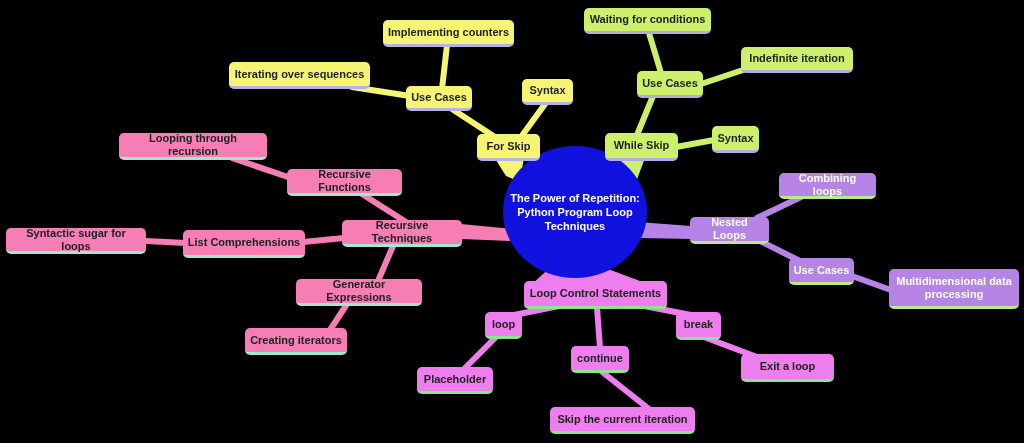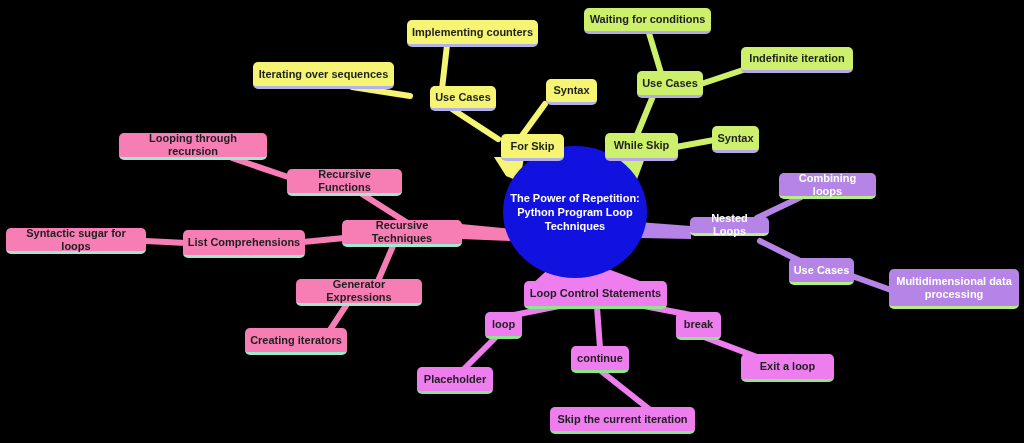--- a/index.html
+++ b/index.html
@@ -44,21 +44,21 @@
     box-sizing: border-box;
     display: flex; align-items: center; justify-content: center;
     text-align: center;
     font-size: 11px; font-weight: 700; line-height: 1.15;
     padding: 0 4px;
     border-radius: 5px;
     border-bottom: 3px solid transparent;
     color: var(--dark-text, #1f1f1f);
     cursor: default;
   }
-  .b-for     { background: var(--for-loop-fill);     border-bottom-color: var(--for-loop-accent); margin-left: 24px; }
+  .b-for     { background: var(--for-loop-fill);     border-bottom-color: var(--for-loop-accent); }
   .b-while   { background: var(--while-loop-fill);   border-bottom-color: var(--while-loop-accent); }
   .b-nested  { background: var(--nested-loops-fill); border-bottom-color: var(--nested-loops-accent); color: var(--nested-loops-text, #fff); }
   .b-control { background: var(--loop-control-fill); border-bottom-color: var(--loop-control-accent); }
   .b-adv     { background: var(--advanced-fill);     border-bottom-color: var(--advanced-accent); }
 </style>
 </head>
 <body>
 
 <div class="stage">
 
@@ -136,21 +136,21 @@
   <div class="node b-while" style="left:584px;top:8px;width:127px;height:26px">
     <span>Waiting for conditions</span>
   </div>
   <div class="node b-while" style="left:741px;top:47px;width:112px;height:26px">
     <span>Indefinite iteration</span>
   </div>
   <div class="node b-while" style="left:712px;top:126px;width:47px;height:27px">
     <span>Syntax</span>
   </div>
 
-  <div class="node b-nested" style="left:690px;top:217px;width:79px;height:19px">
+  <div class="node b-nested" style="left:690px;top:217px;width:79px;height:27px">
     <span>Nested Loops</span>
   </div>
   <div class="node b-nested" style="left:779px;top:173px;width:97px;height:26px">
     <span>Combining loops</span>
   </div>
   <div class="node b-nested" style="left:789px;top:258px;width:65px;height:27px">
     <span>Use Cases</span>
   </div>
   <div class="node b-nested" style="left:889px;top:269px;width:130px;height:40px">
     <span>Multidimensional data processing</span>

